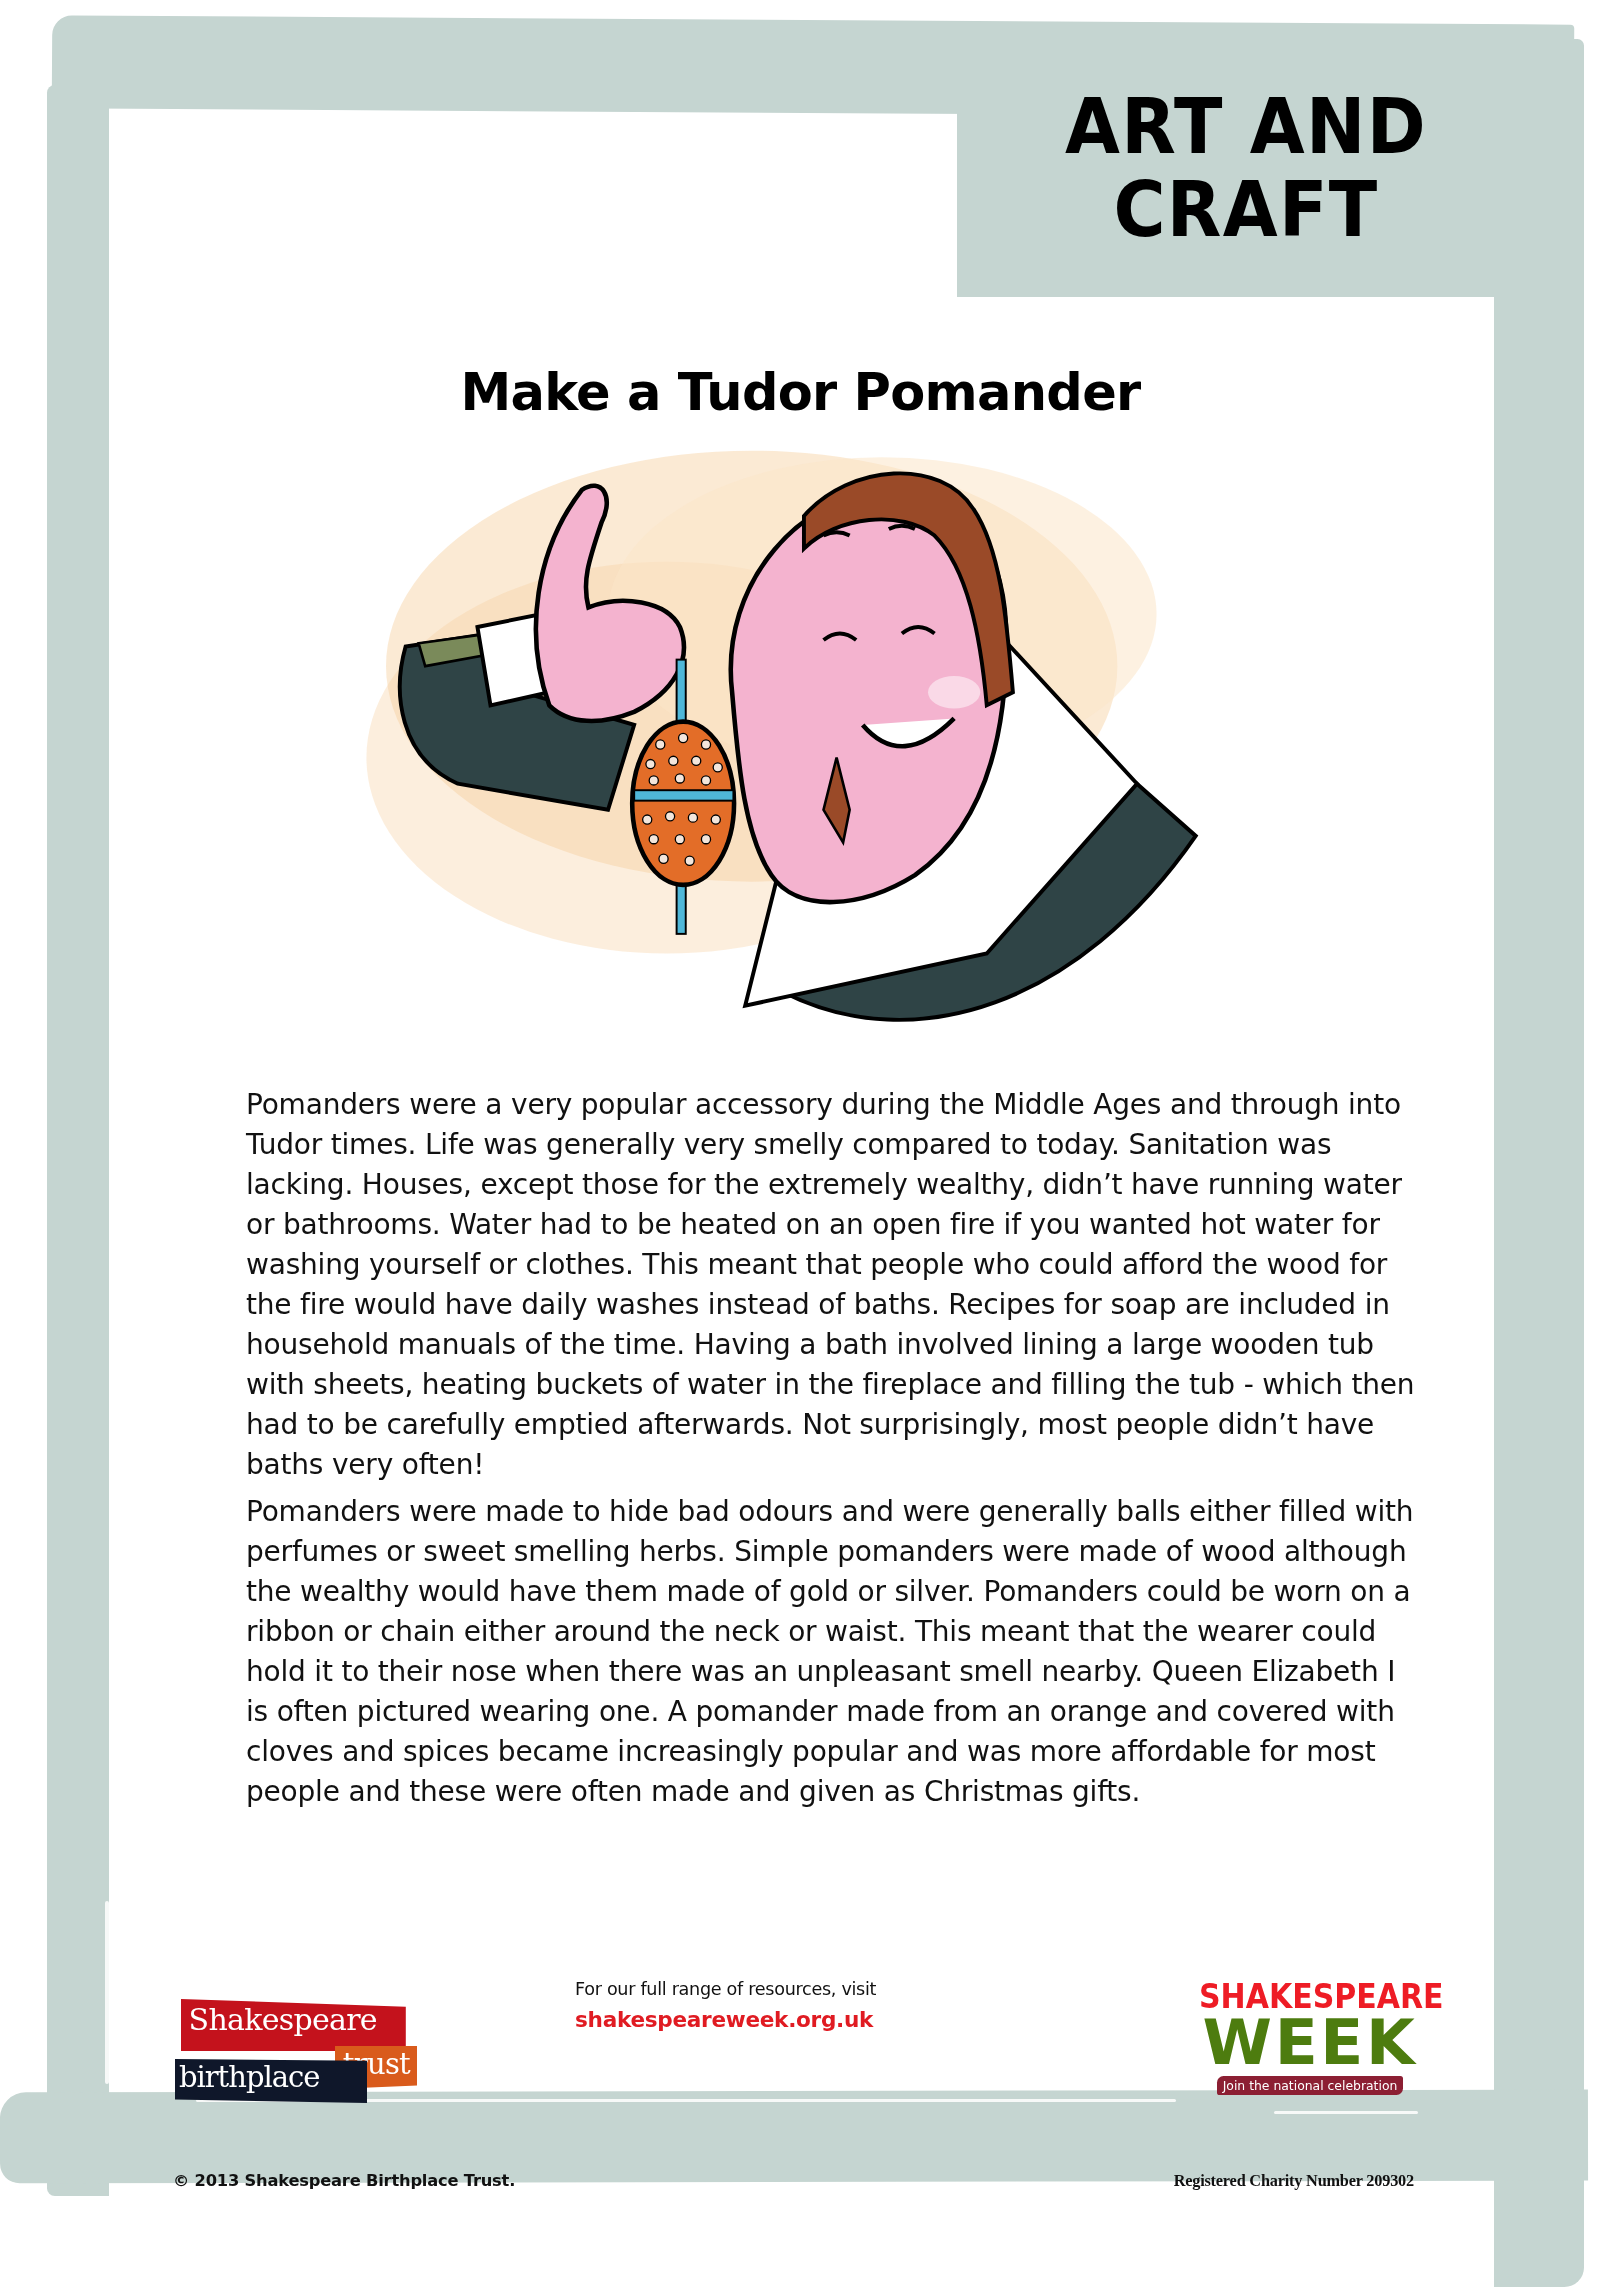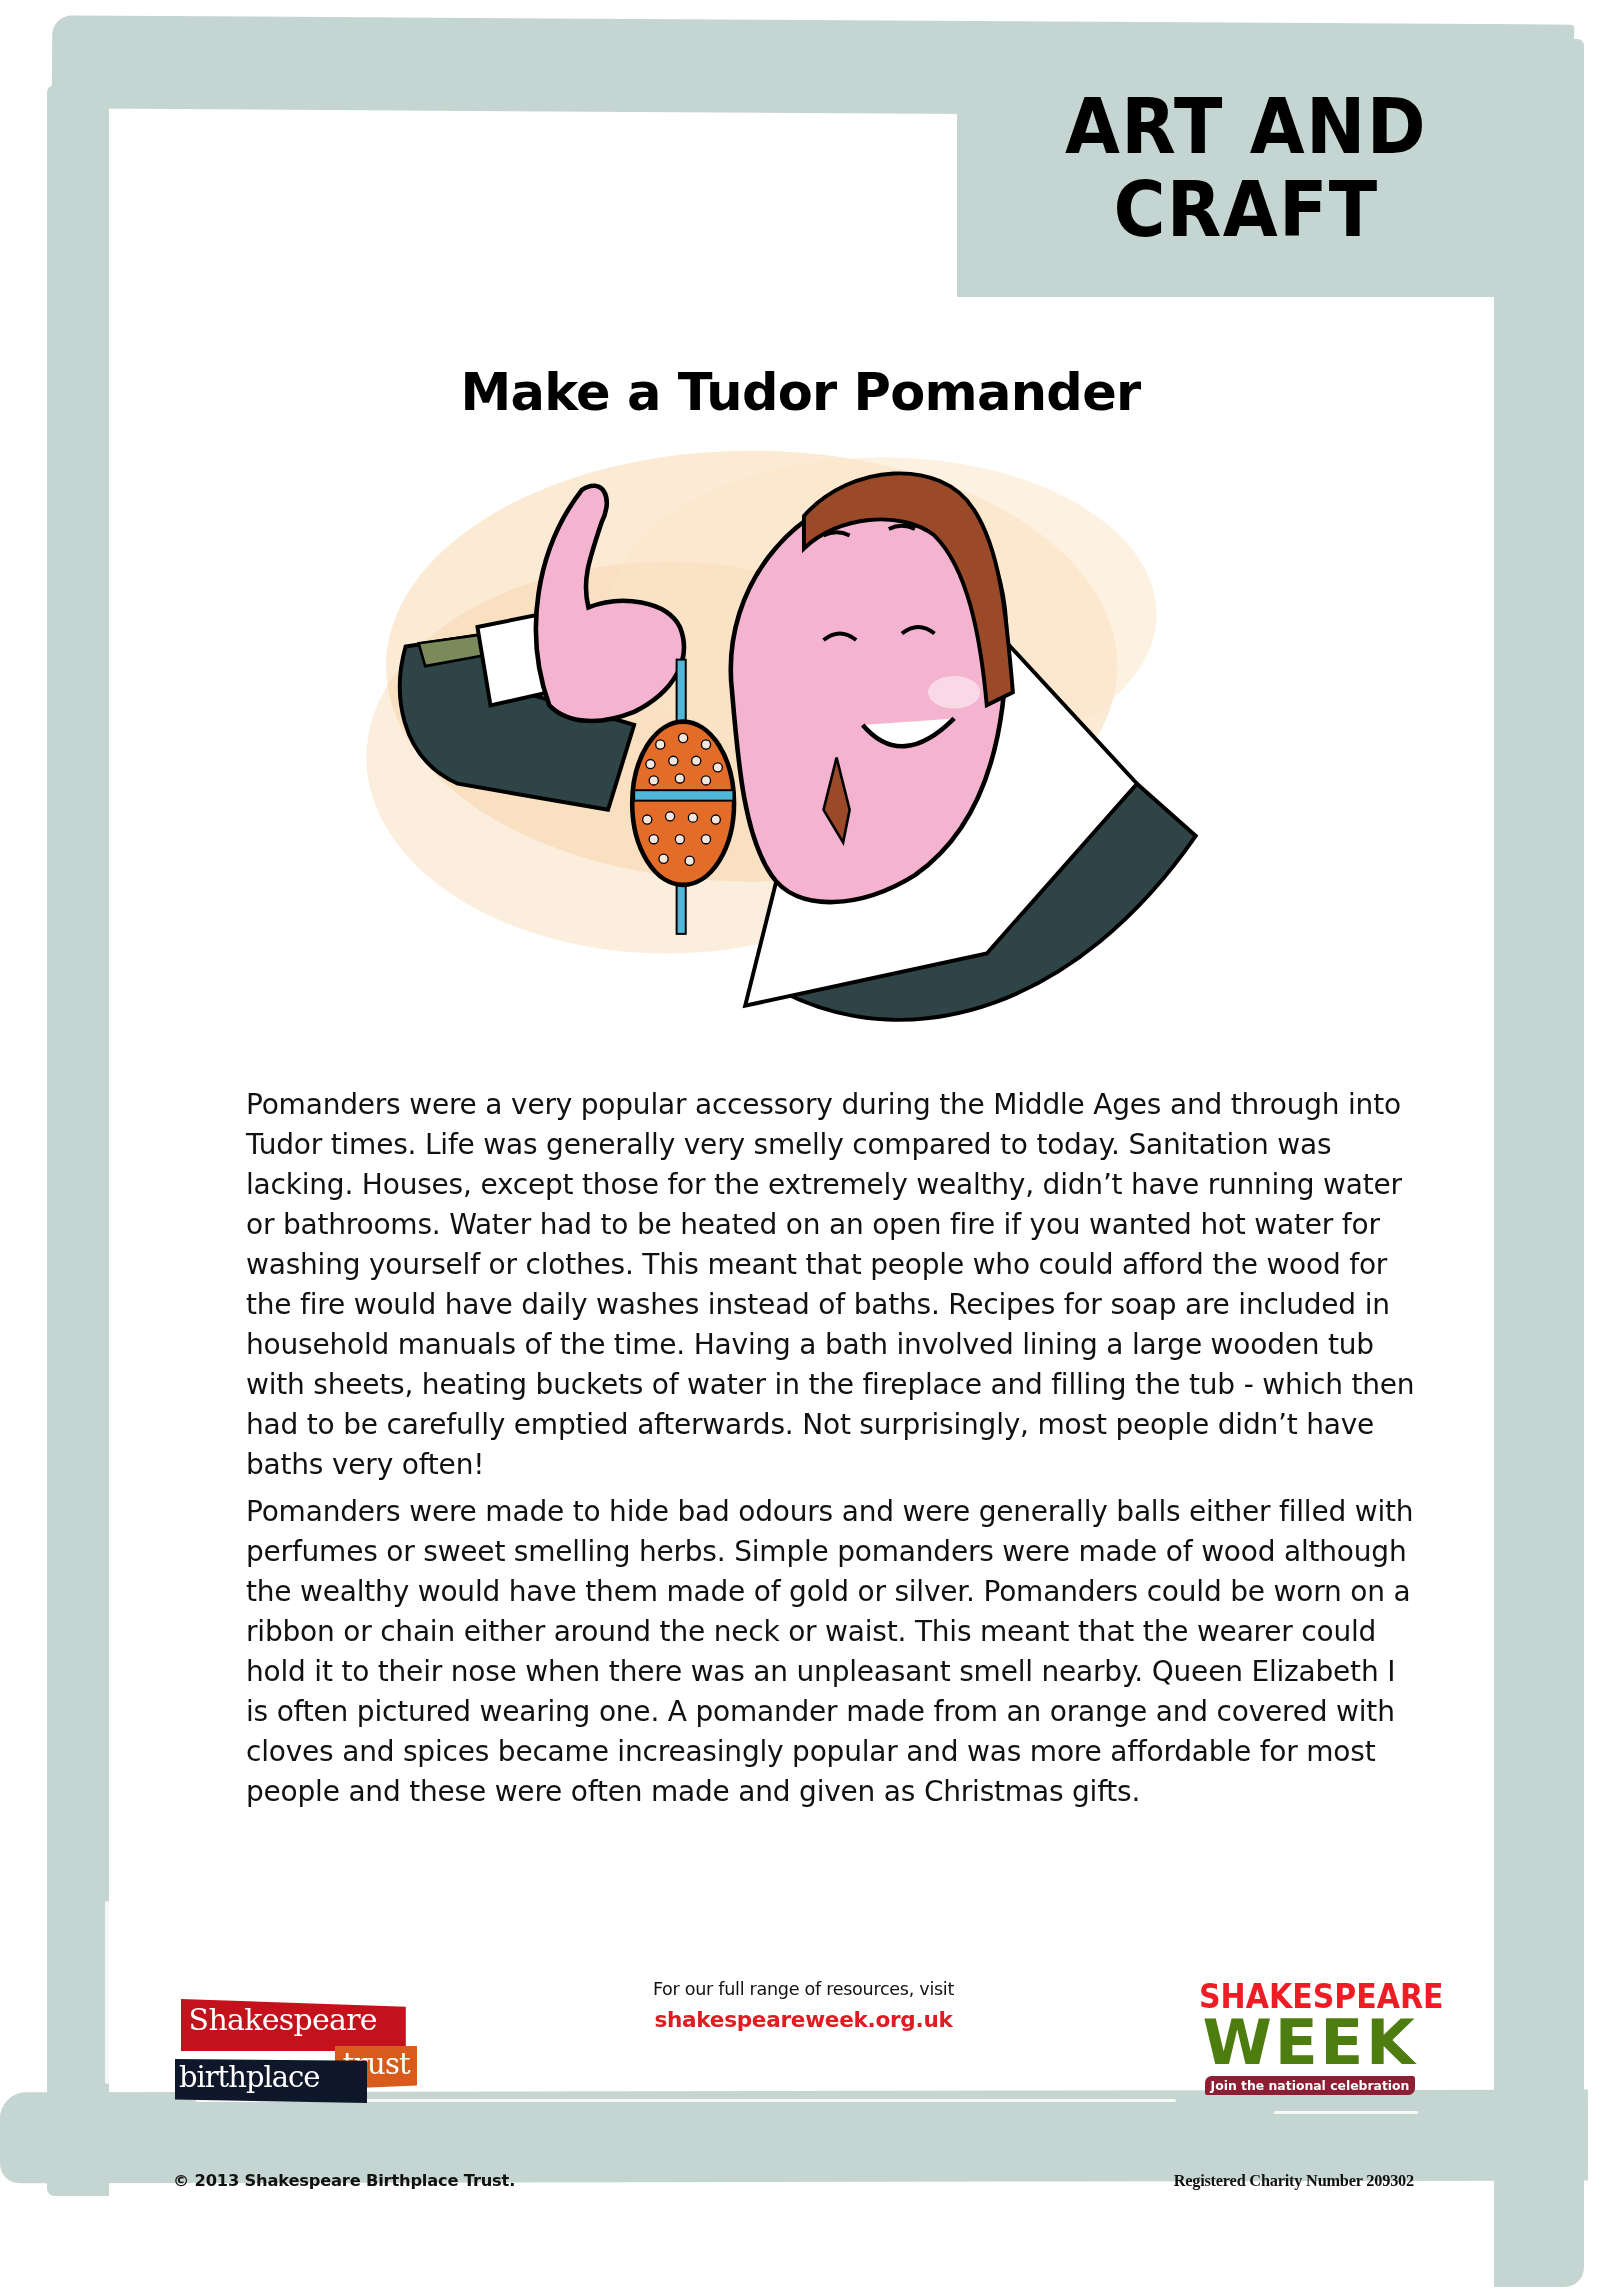--- a/index.html
+++ b/index.html
@@ -38,31 +38,31 @@
                   color: #fff; font-size: 30px; letter-spacing: -0.7px; }
   .sbt-trust { position: absolute; left: 162px; top: 47px; width: 82px; height: 43px; background: #d95b1c;
                clip-path: polygon(0 0, 100% 0, 100% 92%, 0 100%); }
   .sbt-trust span { position: absolute; left: 7.8px; top: 1.3px; font-family: "DejaVu Serif", serif;
                     color: #fff; font-size: 29px; letter-spacing: -0.7px; text-align: right; }
   .sbt-birth { position: absolute; left: 2px; top: 60px; width: 192px; height: 44px; background: #0f172a;
                clip-path: polygon(0 0, 100% 4%, 100% 100%, 0 92%); }
   .sbt-birth span { position: absolute; left: 3.9px; top: 1.3px; font-family: "DejaVu Serif", serif;
                     color: #fff; font-size: 29px; letter-spacing: -1px; }
 
-  .visit { position: absolute; left: 575px; top: 1979px; width: 457px; text-align: center; }
+  .visit { position: absolute; left: 575px; top: 1979px; width: 457px; }
   .visit-line { font-size: 17.6px; color: #111; letter-spacing: -0.3px; }
   .visit-link { font-size: 21.6px; font-weight: bold; color: #e01b22; margin-top: 7.8px; letter-spacing: -0.3px; }
 
   .sw-logo { position: absolute; left: 1199px; top: 1980px; width: 222px; height: 118px; text-align: center; }
   .sw-top { font-family: "DejaVu Sans", sans-serif; font-weight: bold; color: #ee1c25; font-size: 30px;
             letter-spacing: 0px; line-height: 33px; transform: scaleY(1.1); }
   .sw-week { font-family: "DejaVu Sans", sans-serif; font-weight: bold; color: #4d7c0f; font-size: 63px;
              line-height: 59px; letter-spacing: 2.6px; }
   .sw-tag { display: inline-block; margin-top: 3.9px; background: #8c1f33; color: #fff; font-size: 12.4px;
-            font-weight: bold; padding: 2px 6px; border-radius: 6.5px 2.6px 6.5px 2.6px; }
+            font-weight: normal; padding: 2px 6px; border-radius: 6.5px 2.6px 6.5px 2.6px; }
 
   .footer-left { position: absolute; left: 173px; top: 2171px; font-size: 16.3px; font-weight: bold; color: #111; letter-spacing: -0.2px; }
   .footer-right { position: absolute; right: 203px; top: 2171px; font-size: 16.3px; font-weight: bold; color: #111; letter-spacing: -0.2px; font-family: Liberation Serif, serif; }
 </style>
 </head>
 <body>
 
 <div class="frame frame-top"></div>
 <div class="frame frame-left"></div>
 <div class="frame frame-right"></div>

